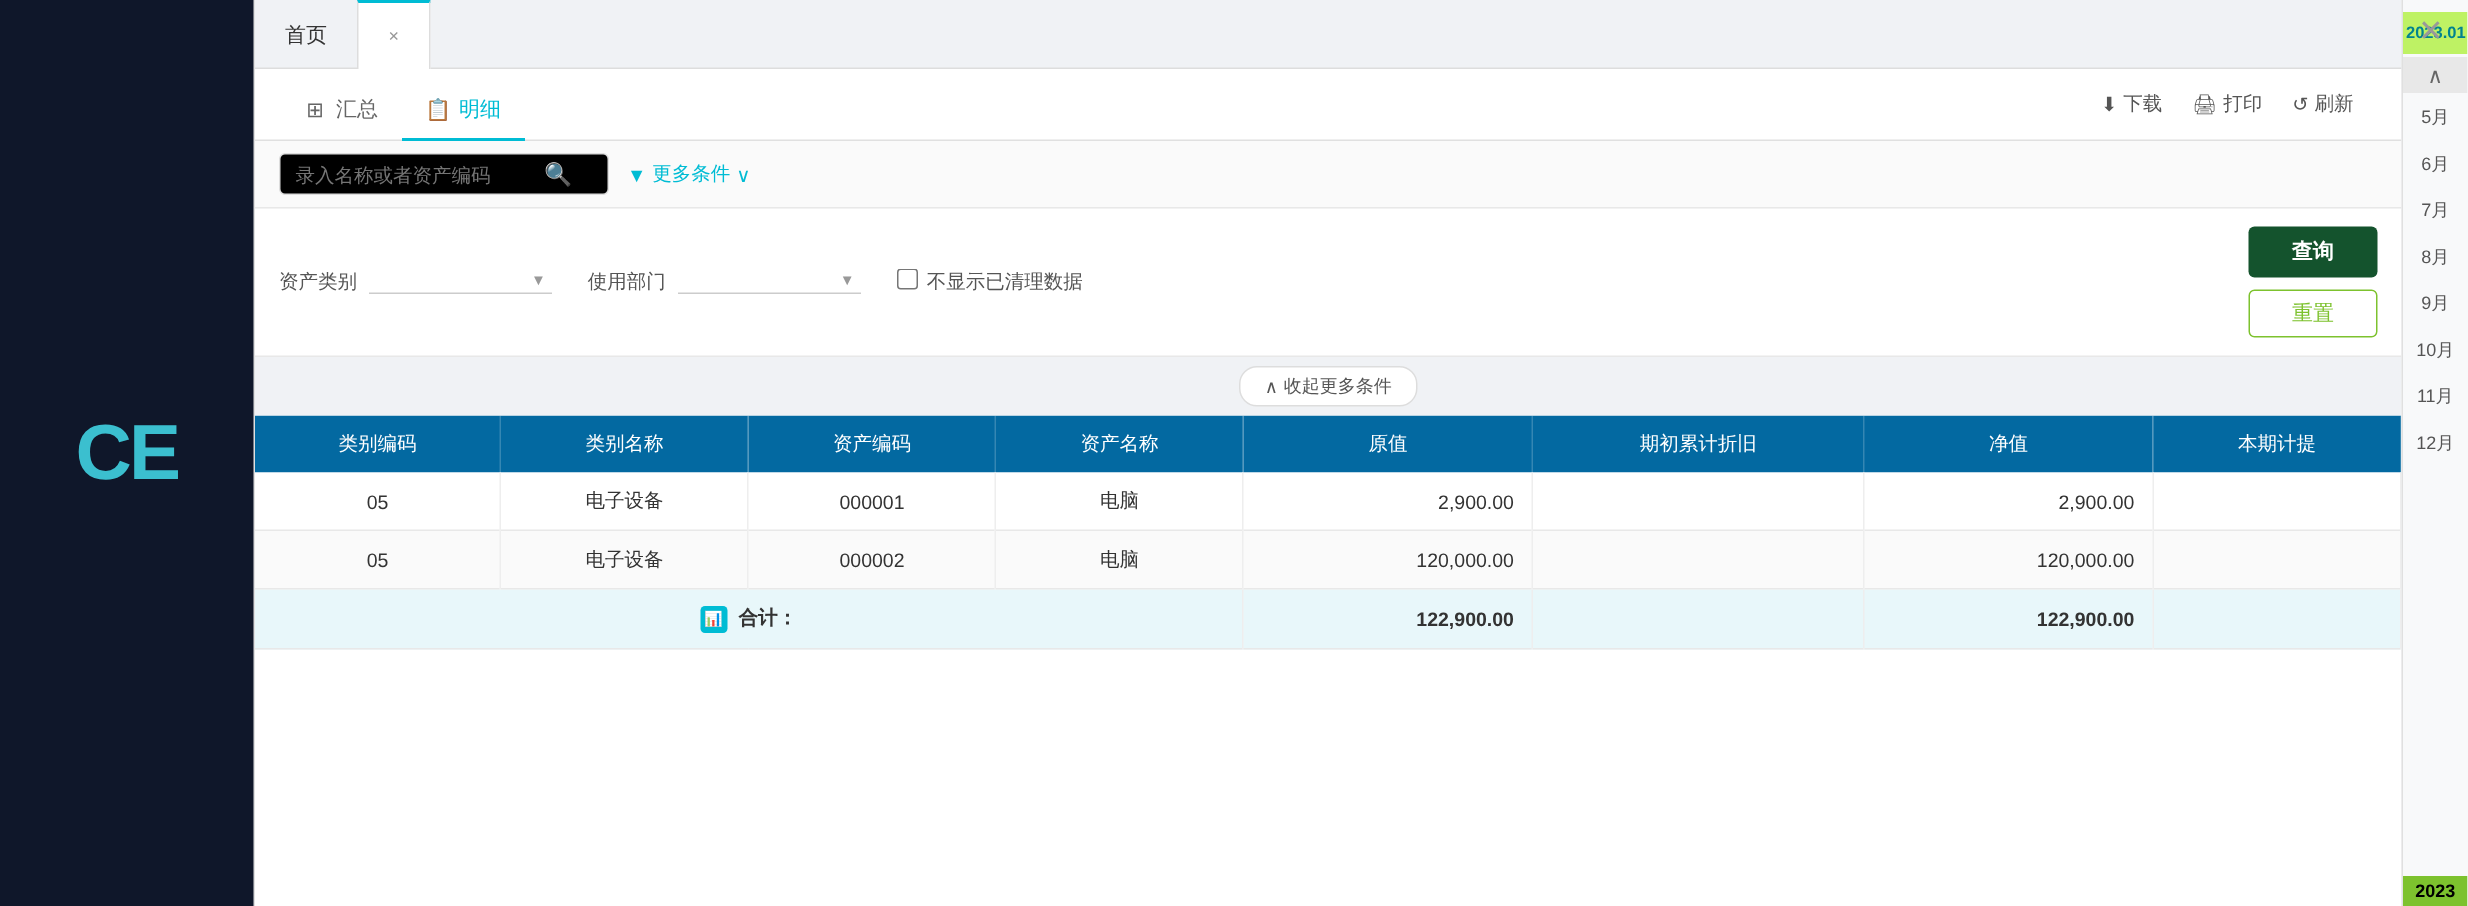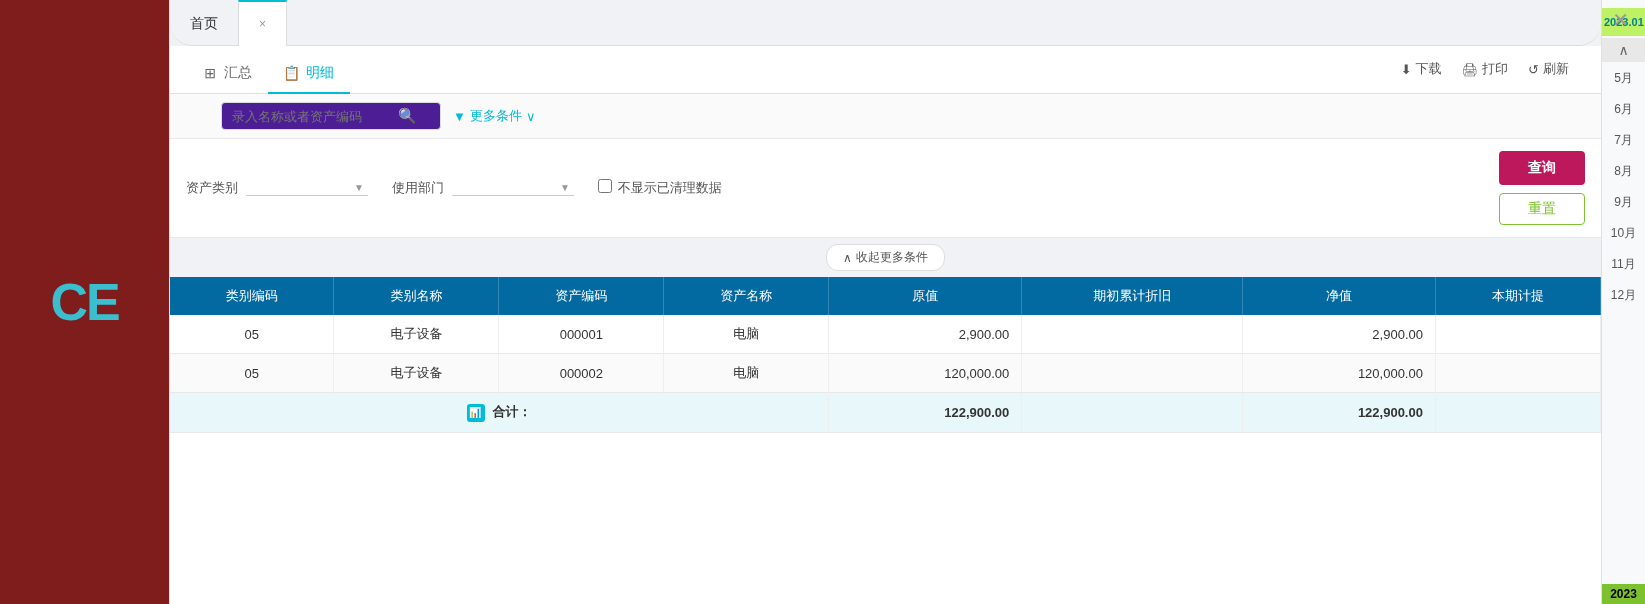--- a/index.html
+++ b/index.html
@@ -15,21 +15,20 @@
     }
 
     
     .tab-bar {
       display: flex;
       align-items: center;
       background: #f0f2f5;
       border-bottom: 1px solid #ddd;
       height: 46px;
       padding: 0 0;
-      border-radius: 22px;
     }
     .tab-item-home {
       padding: 0 20px;
       height: 46px;
       line-height: 46px;
       color: #333;
       cursor: pointer;
       font-size: 14px;
     }
     .tab-item-active {
@@ -122,24 +121,23 @@
       border-bottom: 1px solid #e8e8e8;
       background: #fafafa;
       gap: 12px;
     }
     .search-input {
       display: flex;
       align-items: center;
       border: 1px solid #ddd;
       border-radius: 4px;
       padding: 4px 10px;
-      background: #4c1d95;
+      background: #000000;
       gap: 6px;
       width: 220px;
-      margin-left: 35px;
     }
     .search-input input {
       border: none;
       outline: none;
       font-size: 13px;
       color: #999;
       width: 160px;
       background: transparent;
     }
     .more-filter {
@@ -190,21 +188,21 @@
       gap: 6px;
       font-size: 13px;
       color: #555;
     }
     .checkbox-area input[type="checkbox"] {
       width: 14px;
       height: 14px;
       cursor: pointer;
     }
     .btn-query {
-      background: #be185d;
+      background: #14532d;
       color: #fff;
       border: none;
       padding: 8px 28px;
       border-radius: 4px;
       cursor: pointer;
       font-size: 14px;
       font-weight: bold;
     }
     .btn-reset {
       background: #fff;
@@ -350,21 +348,21 @@
       cursor: pointer;
       background: none;
       border: none;
       z-index: 100;
     }
 
     
     .logo-area {
       width: 170px;
       min-width: 170px;
-      background: #7f1d1d;
+      background: #0f172a;
       border-right: 1px solid #e0e0e0;
       display: flex;
       align-items: center;
       justify-content: center;
       font-size: 52px;
       font-weight: bold;
       color: #3bbfcf;
       height: 604px;
       letter-spacing: -2px;
     }

